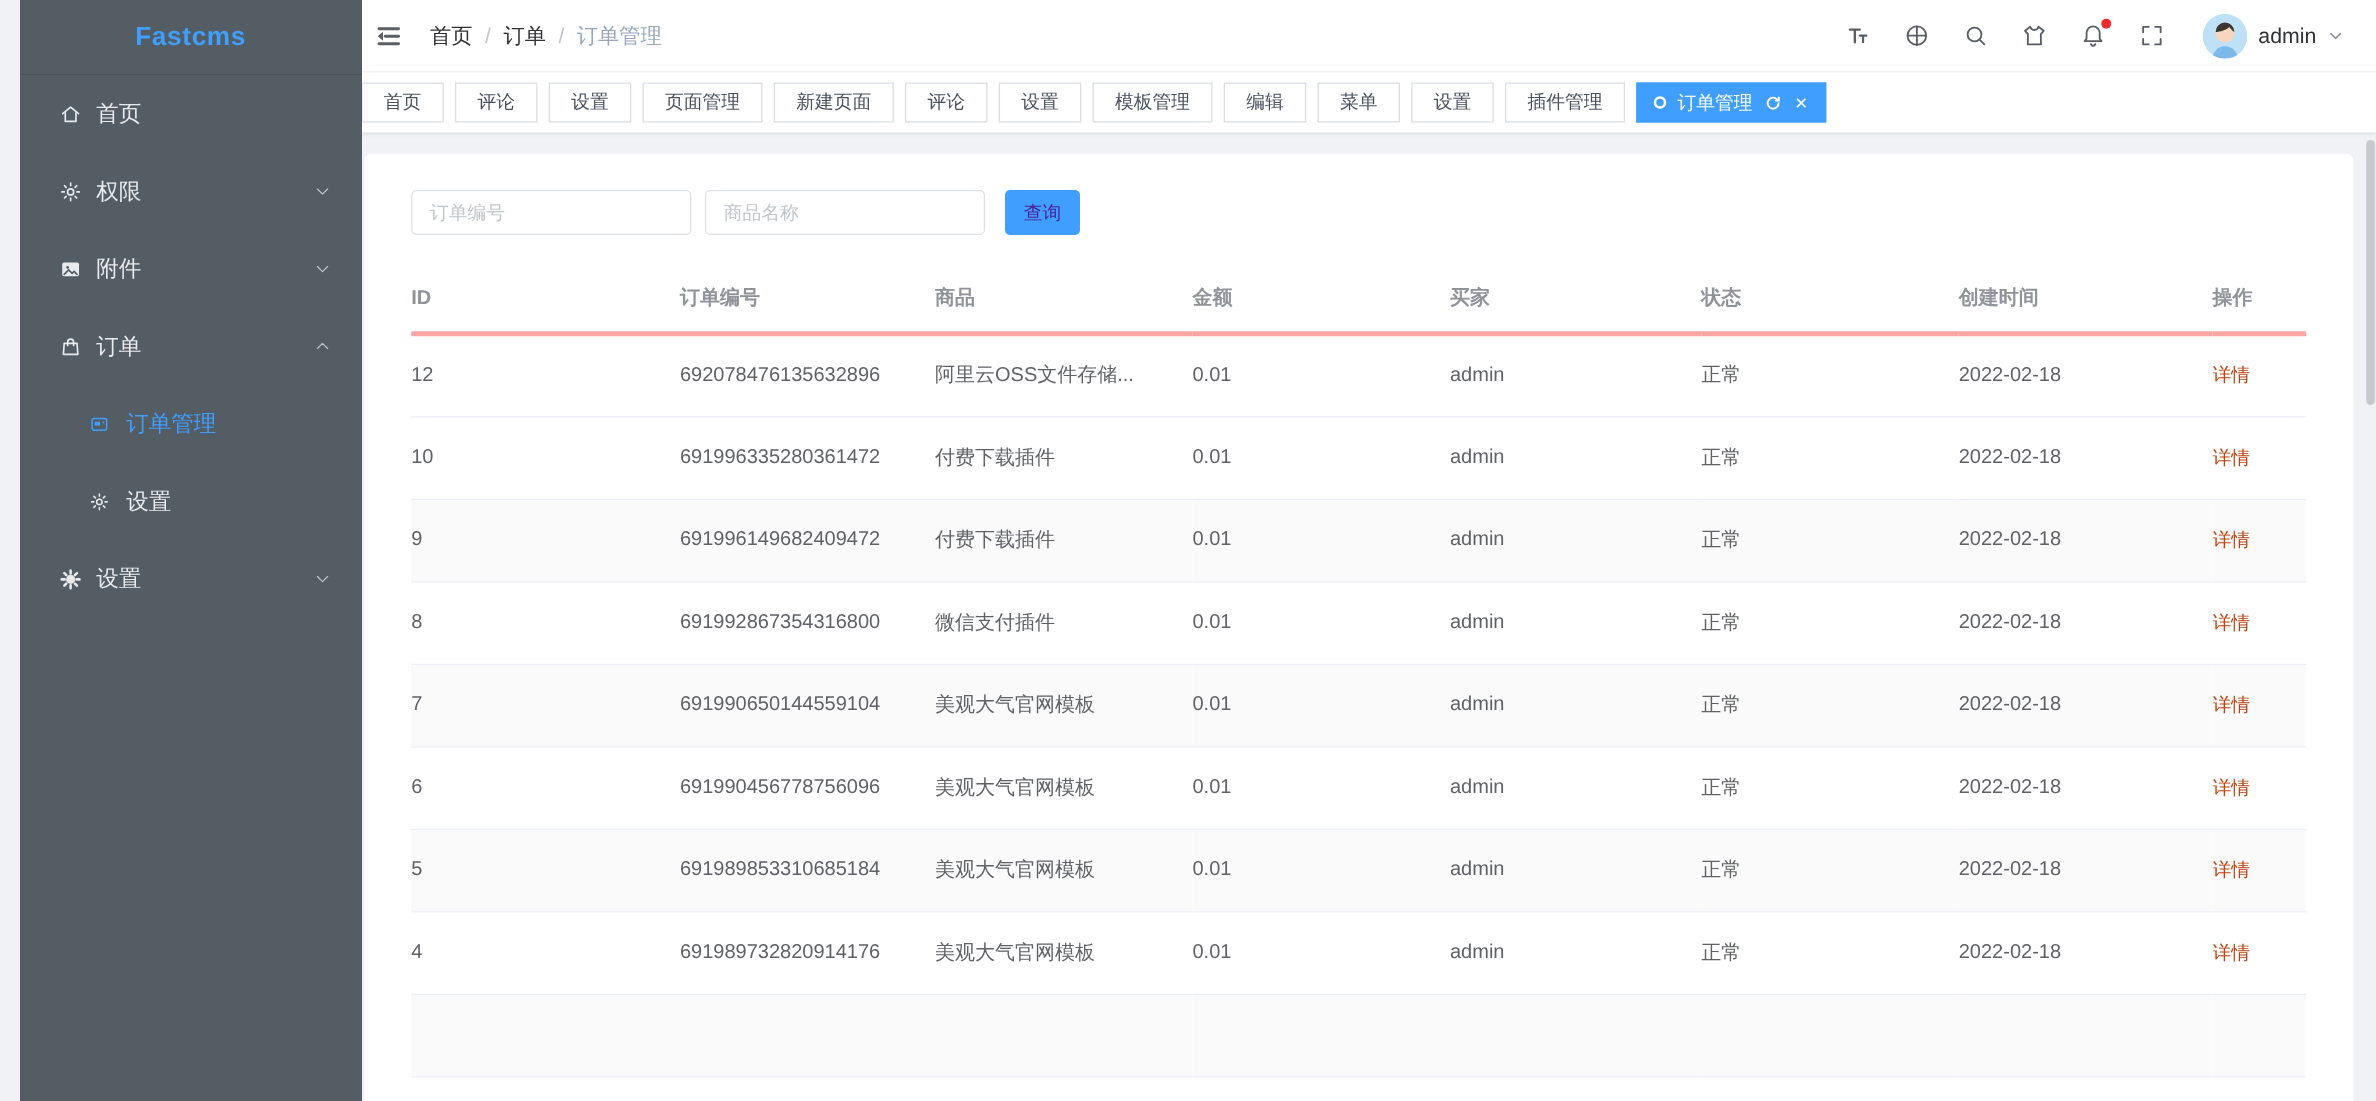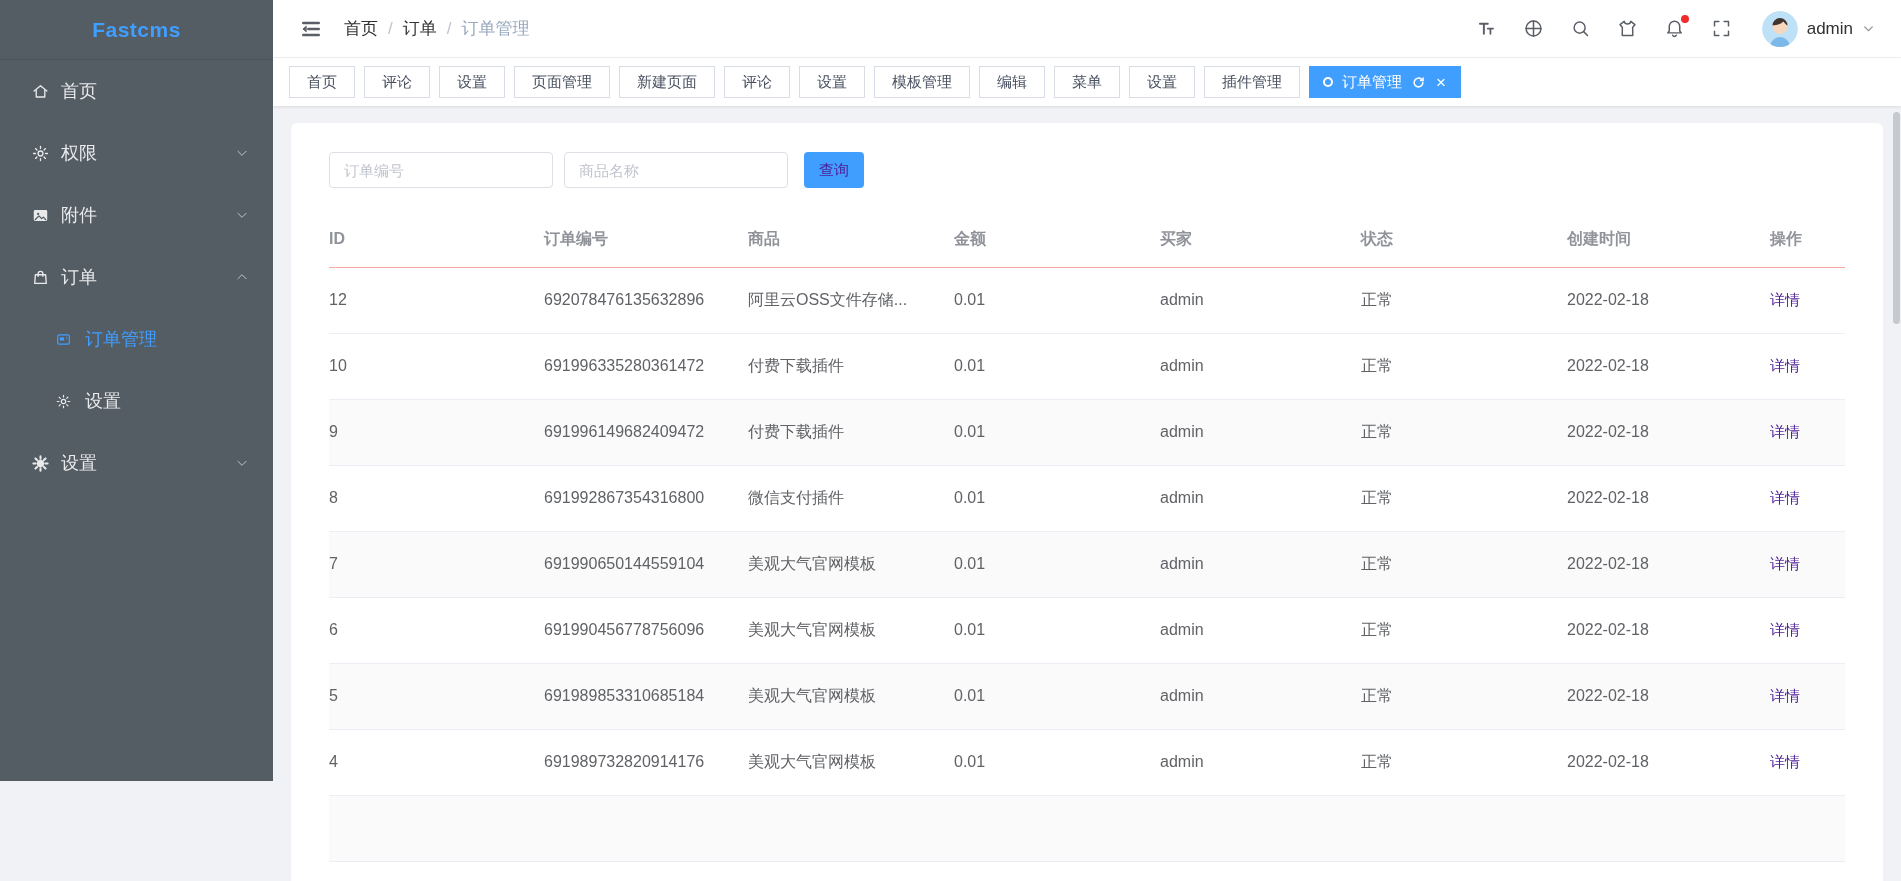--- a/index.html
+++ b/index.html
@@ -1,20 +1,20 @@
 <!DOCTYPE html>
 <html><head>
 <meta charset="utf-8">
 <style>
   * { box-sizing: border-box; margin: 0; padding: 0; }
   html,body { width:1901px; height:881px; overflow:hidden; background:#f0f2f5;
               font-family:"Liberation Sans","DejaVu Sans",sans-serif; }
 
   
-  .sidebar { position:fixed; left:0; top:0; width:273px; height:781px; background:#545c64; z-index:5; }
+  .sidebar { position:fixed; left:16px; top:0; width:273px; height:881px; background:#545c64; z-index:5; }
   .logo { height:60px; line-height:60px; text-align:center; color:#409eff; font-size:21px;
           font-weight:600; letter-spacing:.5px; border-bottom:1px solid #4a5158; cursor:pointer; }
   .menu-item { height:62px; display:flex; align-items:center; padding:0 24px 0 31px;
                color:#e8eaec; font-size:18px; cursor:pointer; }
   .menu-item .mi { width:19px; height:19px; margin-right:11px; flex:0 0 auto; }
   .mi-label { flex:1 1 auto; }
   .menu-item .chev { width:14px; height:14px; color:#bfc3c7; }
   .menu-item.sub { padding-left:55px; }
   .menu-item.sub .mi { width:17px; height:17px; margin-right:13px; }
   .menu-item.active { color:#409eff; }
@@ -58,25 +58,25 @@
   .search-row { display:flex; align-items:center; }
   .s-input { width:224px; height:36px; border:1px solid #dcdfe6; border-radius:4px; padding:0 14px;
              font-size:15px; color:#606266; outline:none; font-family:inherit; }
   .s-input::placeholder { color:#c0c4cc; }
   .s-input + .s-input { margin-left:11px; }
   .s-btn { margin-left:16px; height:36px; padding:0 15px; background:#409eff; color:#4c1d95; border:none;
            border-radius:4px; font-size:15px; cursor:pointer; font-family:inherit; }
 
   table.orders { width:100%; margin-top:24px; border-collapse:collapse; table-layout:fixed; }
   .orders th { height:55px; text-align:left; font-size:16px; font-weight:bold; color:#909399;
-               border-bottom:1px solid #fca5a5; padding:0 10px 0 0; }
+               border-bottom:4px solid #fca5a5; padding:0 10px 0 0; }
   .orders td { height:66px; font-size:16px; color:#606266; border-bottom:1px solid #ebeef5;
                padding:0 10px 0 0; white-space:nowrap; overflow:hidden; text-overflow:ellipsis; }
   .orders tr.striped { background:#fafafa; }
-  .detail-link { color:#4c1d95; font-size:15px; cursor:pointer; }
+  .detail-link { color:#c2410c; font-size:15px; cursor:pointer; }
 
   .page-scrollbar { position:fixed; right:1px; top:112px; width:7px; height:212px; border-radius:4px;
                     background:#c6c9cd; z-index:9; cursor:pointer; }
 </style>
 </head>
 <body>
 
 <aside class="sidebar">
   <div class="logo">Fastcms</div>
   <nav id="sidebar-menu">

